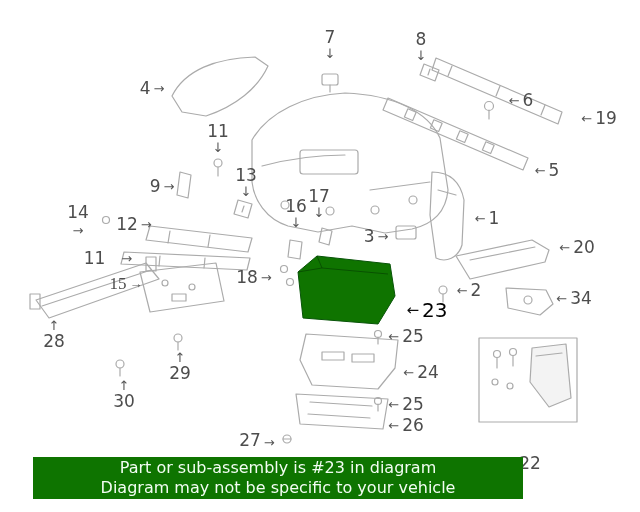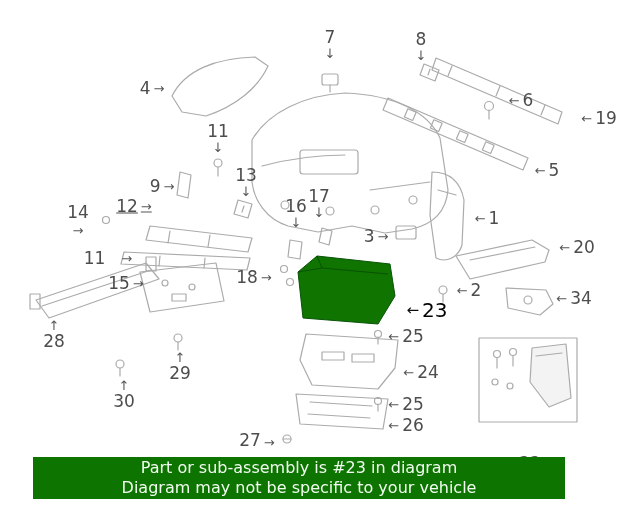--- a/index.html
+++ b/index.html
@@ -24,21 +24,21 @@
     position:absolute;transform:translate(-50%,-50%);
     display:flex;align-items:center;gap:3px;
     color:var(--callout);font-size:17px;line-height:1;white-space:nowrap;
     cursor:pointer;user-select:none;
   }
   .callout.col{flex-direction:column;gap:1px;}
   .callout .arrow{font-size:13px;opacity:.95;}
   .callout.em{color:#000000;font-size:20px;font-weight:500;}
   .callout.em .arrow{font-size:15px;color:#000;}
   .banner{
-    position:absolute;left:33px;top:457px;width:532px;height:42px;
+    position:absolute;left:33px;top:457px;width:490px;height:42px;
     background:var(--banner-bg);color:var(--banner-text);
     display:flex;flex-direction:column;align-items:center;justify-content:center;
     font-size:16px;line-height:20px;text-align:center;
   }
 </style>
 </head>
 <body>
 
 <div class="stage">
 
@@ -256,21 +256,21 @@
         <span class="arrow">→</span>
       </div>
       <div class="callout col" style="left: 246px; top: 182px; justify-content: space-between;">
         <span class="num">13</span>
         <span class="arrow">↓</span>
       </div>
       <div class="callout row" style="left: 78px; top: 220px; flex-direction: column;">
         <span class="num">14</span>
         <span class="arrow">→</span>
       </div>
-      <div class="callout row" style="left: 134px; top: 206px; text-decoration: underline;">
+      <div class="callout row" style="left: 134px; top: 224px;">
         <span class="num">12</span>
         <span class="arrow">→</span>
       </div>
       <div class="callout col" style="left: 296px; top: 213px;">
         <span class="num">16</span>
         <span class="arrow">↓</span>
       </div>
       <div class="callout col" style="left: 319px; top: 203px; align-items: center;">
         <span class="num">17</span>
         <span class="arrow">↓</span>
@@ -284,21 +284,21 @@
         <span class="num">1</span>
       </div>
       <div class="callout row" style="left: 108px; top: 258px; gap: 16px;">
         <span class="num">11</span>
         <span class="arrow">→</span>
       </div>
       <div class="callout row" style="left: 577px; top: 247px;">
         <span class="arrow">←</span>
         <span class="num">20</span>
       </div>
-      <div class="callout row" style="left: 126px; top: 283px;">
+      <div class="callout row" style="left: 126px; top: 283px; font-family: Liberation Serif, serif;">
         <span class="num">15</span>
         <span class="arrow">→</span>
       </div>
       <div class="callout row" style="left: 254px; top: 277px;">
         <span class="num">18</span>
         <span class="arrow">→</span>
       </div>
       <div class="callout row" style="left: 469px; top: 290px;">
         <span class="arrow">←</span>
         <span class="num">2</span>

